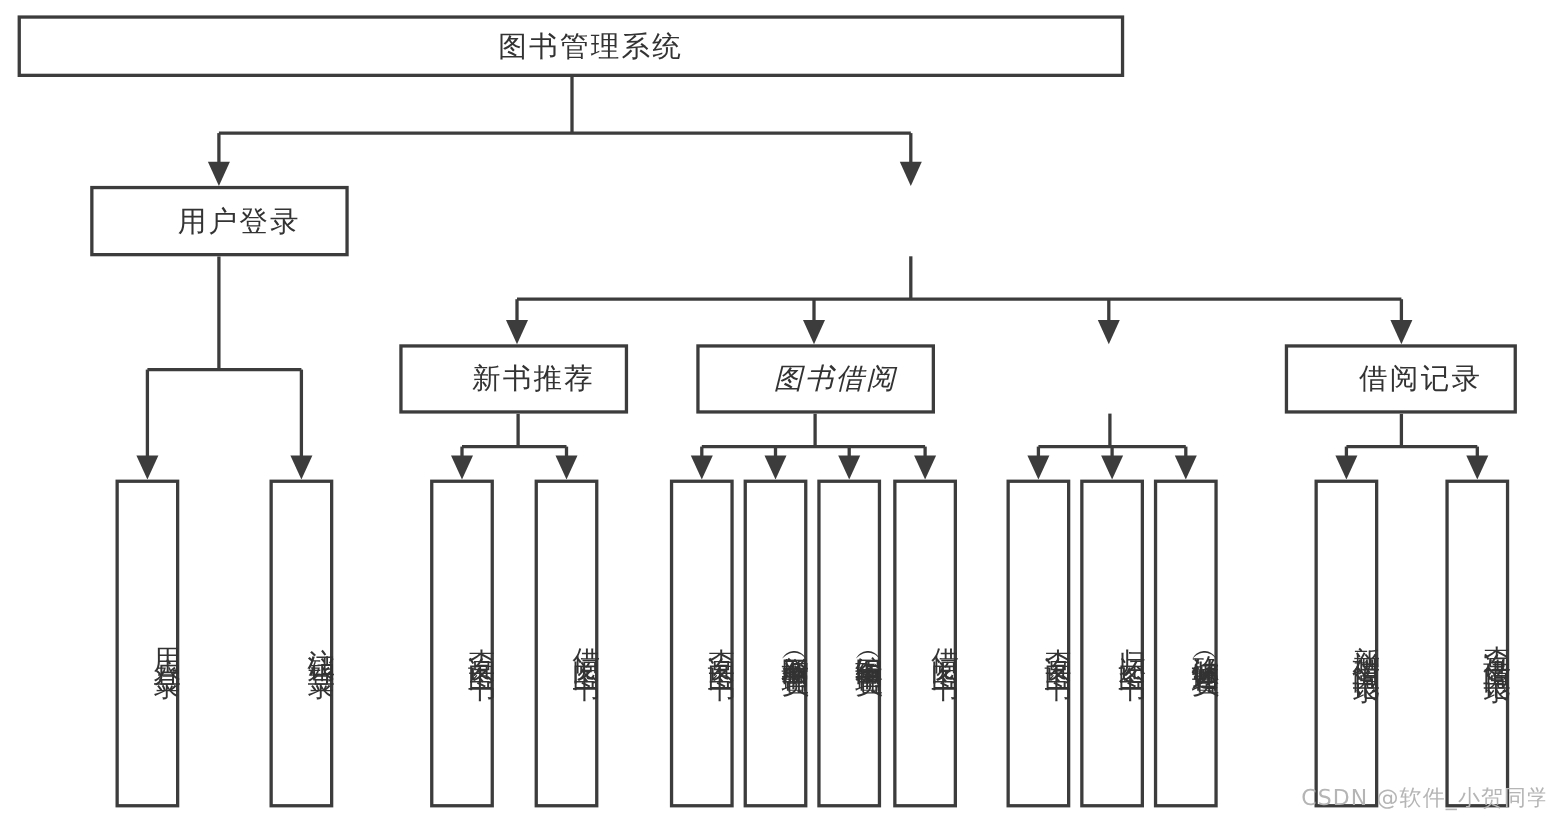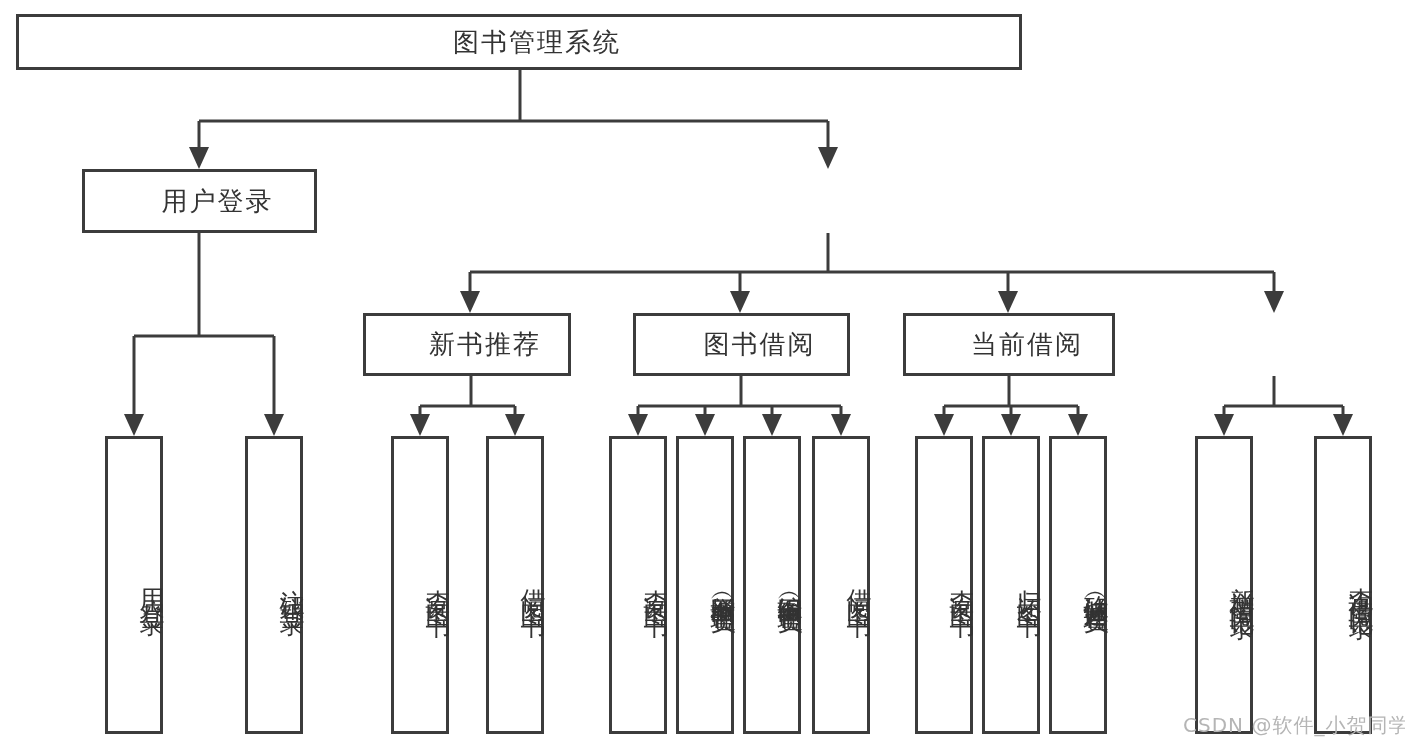--- a/index.html
+++ b/index.html
@@ -42,21 +42,21 @@
   .ls8 { letter-spacing:8px; }
   .ls6 { letter-spacing:6px; }
   .ls2 { letter-spacing:2px; }
 
   
   .n-root   { left:16px;  top:14px;  width:1006px; height:56px; }
   .n-ulogin { left:82px;  top:169px; width:235px;  height:64px; }
   .n-bmgmt  { left:711px; top:169px; width:233px;  height:64px; }
 
   .n-nb { left:363px;  top:313px; width:208px; height:63px; }
-  .n-bb { left:633px;  top:313px; width:217px; height:63px; }
+  .n-bb { left:633px;  top:313px; width:217px; height:63px;font-style:italic; }
   .n-cb { left:903px;  top:313px; width:212px; height:63px; }
   .n-br { left:1168px; top:313px; width:211px; height:63px; }
 
   .leaf { top:436px; width:58px; height:298px; }
   .l-ul1 { left:105px; }  .l-ul2 { left:245px; }
   .l-nb1 { left:391px; }  .l-nb2 { left:486px; }
   .l-bb1 { left:609px; }  .l-bb2 { left:676px; }  .l-bb3 { left:743px; }  .l-bb4 { left:812px; }
   .l-cb1 { left:915px; }  .l-cb2 { left:982px; }  .l-cb3 { left:1049px; }
   .l-br1 { left:1195px; } .l-br2 { left:1314px; }
 
@@ -157,22 +157,22 @@
   <div class="box n-ulogin">
     <span class="h-label">用户登录</span>
   </div>
 
   <div class="box n-nb">
     <span class="h-label">新书推荐</span>
   </div>
   <div class="box n-bb">
     <span class="h-label">图书借阅</span>
   </div>
-  <div class="box n-cb">
-    <span class="h-label">当前借阅</span>
+  <div class="box n-br">
+    <span class="h-label">借阅记录</span>
   </div>
 
   <div class="box leaf l-ul1">
     <span class="v-label ls8">用户登录</span>
   </div>
   <div class="box leaf l-ul2">
     <span class="v-label ls8">注销登录</span>
   </div>
 
   <div class="box leaf l-nb1">

